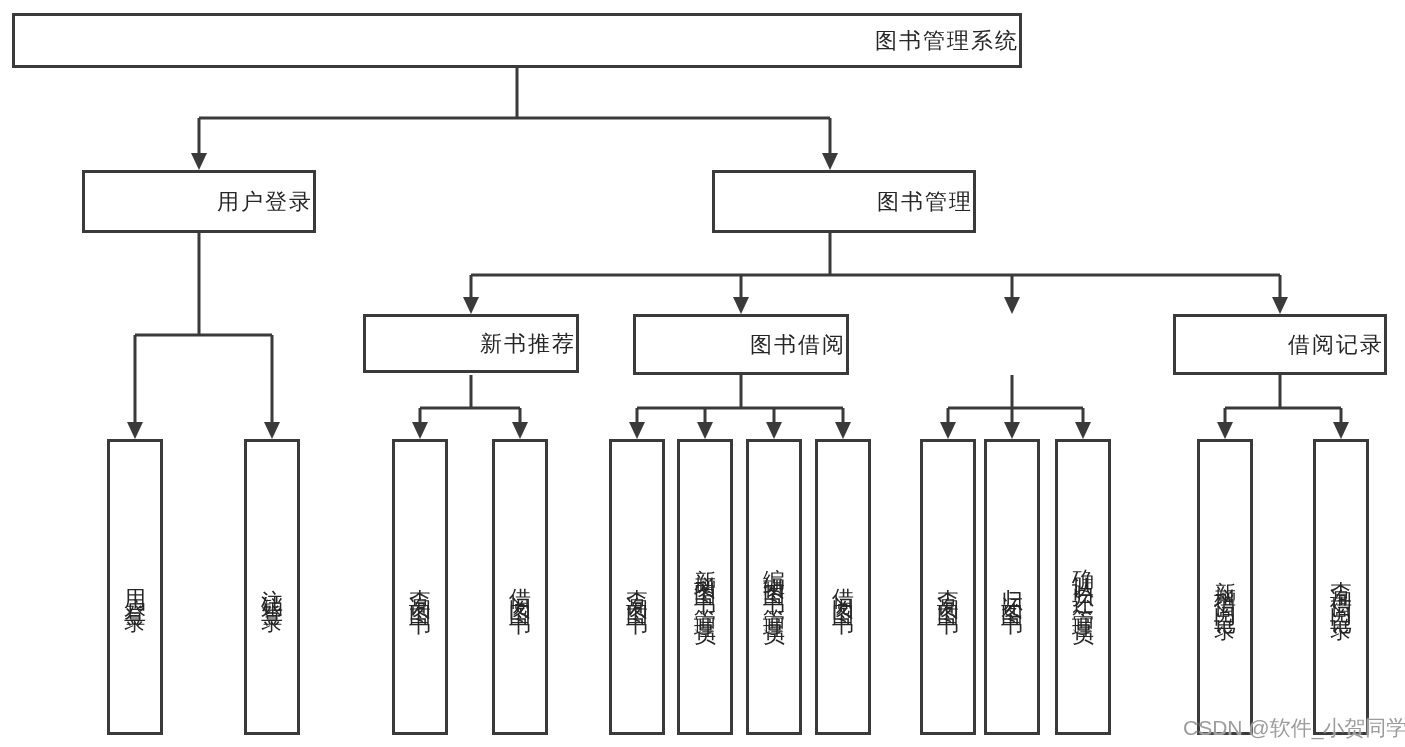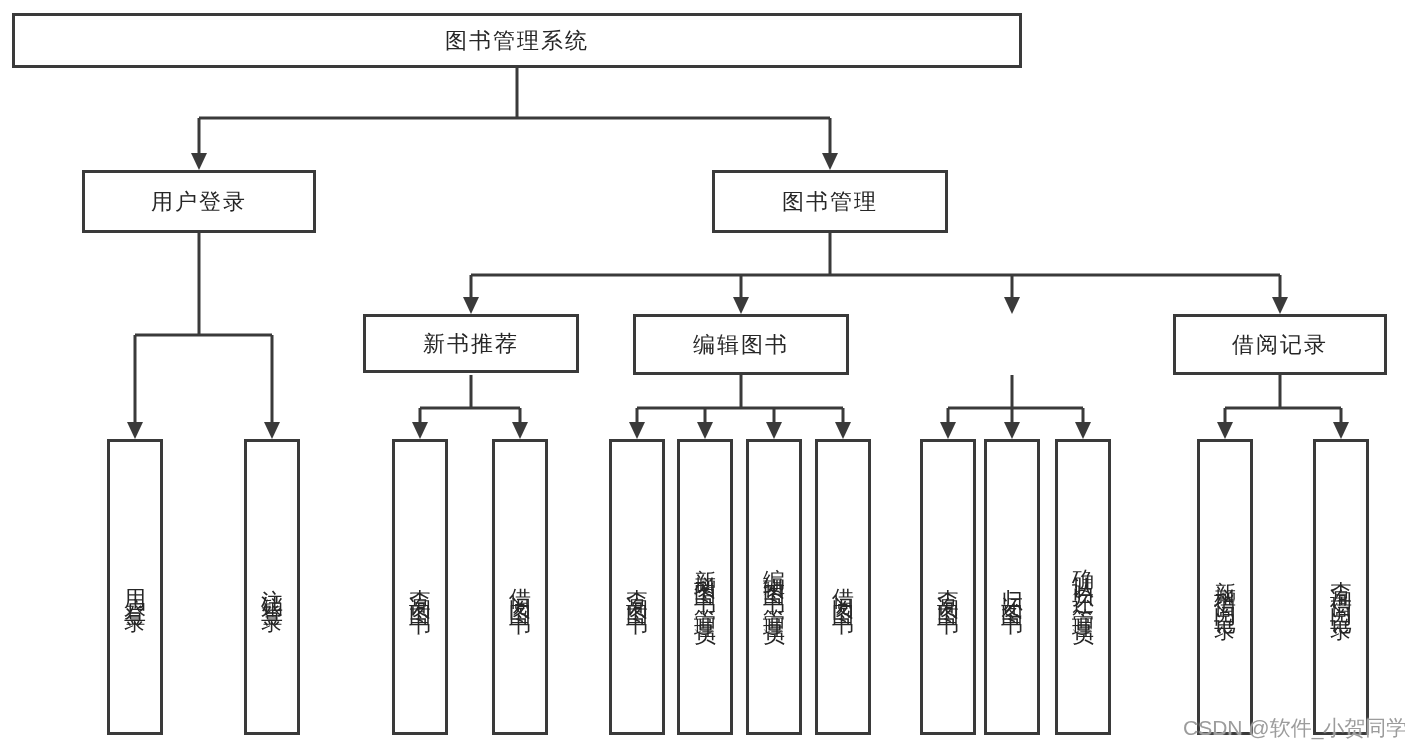--- a/index.html
+++ b/index.html
@@ -21,21 +21,21 @@
     color:var(--line);
     pointer-events:none;
   }
   .connectors path{stroke:currentColor;stroke-width:3;fill:none;}
   .connectors polygon{fill:currentColor;stroke:none;}
   .box{
     position:absolute;
     box-sizing:border-box;
     border:3px solid var(--line);
     background:var(--background);
-    display:flex;align-items:center;justify-content:center;
+    display:flex;align-items:center;justify-content:flex-end;
     color:var(--text);
   }
   .box .label{
     font-size:22px;
     letter-spacing:2px;
     white-space:nowrap;
     line-height:1;
   }
   .leaf{
     position:absolute;
@@ -112,29 +112,29 @@
     </g>
   </svg>
 
   <div class="box" style="left:12px;top:13px;width:1010px;height:55px;">
     <span class="label">图书管理系统</span>
   </div>
 
   <div class="box" style="left:82px;top:170px;width:234px;height:63px;">
     <span class="label">用户登录</span>
   </div>
-  <div class="box" style="left:712px;top:170px;width:236px;height:63px;">
+  <div class="box" style="left:712px;top:170px;width:264px;height:63px;">
     <span class="label">图书管理</span>
   </div>
 
   <div class="box" style="left:363px;top:314px;width:216px;height:59px;">
     <span class="label">新书推荐</span>
   </div>
   <div class="box" style="left:633px;top:314px;width:216px;height:61px;">
-    <span class="label">编辑图书</span>
+    <span class="label">图书借阅</span>
   </div>
   <div class="box" style="left:1173px;top:314px;width:214px;height:61px;">
     <span class="label">借阅记录</span>
   </div>
 
   <div class="leaf" style="left:107px;">
     <span class="vlabel">用户登录</span>
   </div>
   <div class="leaf" style="left:244px;">
     <span class="vlabel">注销登录</span>

